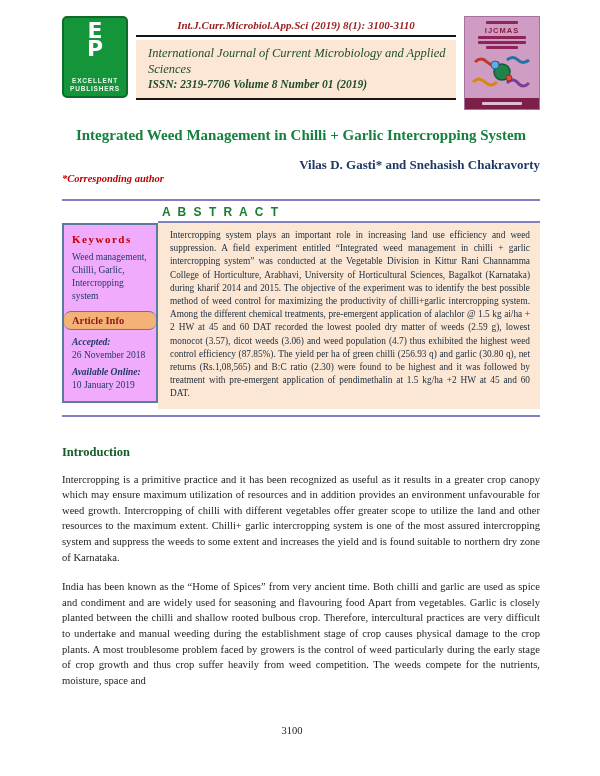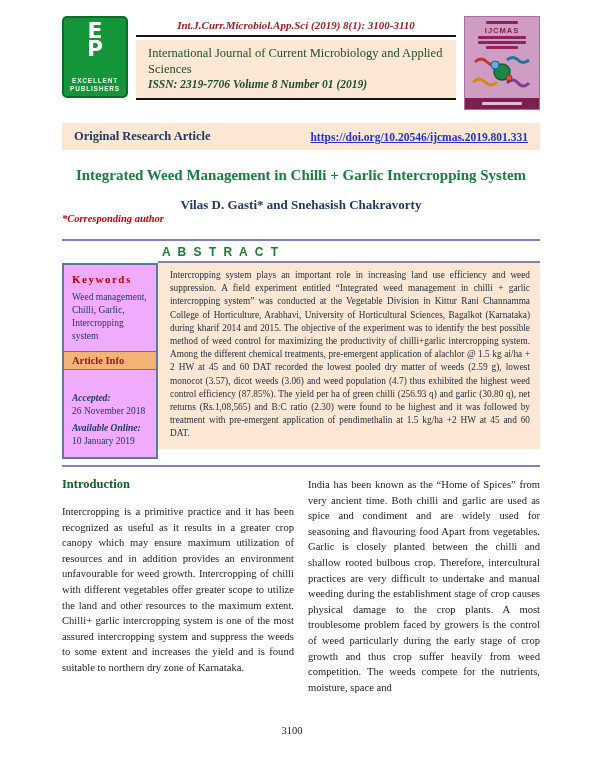--- a/index.html
+++ b/index.html
@@ -37,21 +37,21 @@
   .header-mid { flex: 1 1 auto; display: flex; flex-direction: column; }
   .journal-ref {
     text-align: center; color: #9c2121; font-weight: bold; font-style: italic;
     font-size: 11px; line-height: 18px;
   }
   .rule-black { border: 0; border-top: 2px solid #151515; margin: 1px 0 3px 0; }
   .rule-black.bottom { margin: 0; border-top-width: 2.5px; }
   .peach-box {
     background: #fbe7d4; padding: 5px 10px 6px 12px;
   }
-  .journal-name { color: #1f4e2e; font-size: 12.5px; line-height: 16px; }
+  .journal-name { color: #1f4e2e; font-style: italic; font-size: 12.5px; line-height: 16px; }
   .issn-line   { color: #1f4e2e; font-weight: bold; font-style: italic; font-size: 11.5px; line-height: 15px; }
   .homepage    { font-size: 10.5px; line-height: 14px; color: #25322e; }
   .homepage a  { color: #2233cc; text-decoration: underline; font-weight: bold; cursor: pointer; }
 
   .cover {
     flex: 0 0 76px; height: 94px;
     background: #cf9cc3;
     border: 1px solid #a86fa0;
     display: flex; flex-direction: column; align-items: center;
     padding: 4px 3px 0 3px;
@@ -78,21 +78,21 @@
   }
   .type-label { color: #203864; font-weight: bold; font-size: 12.5px; }
   .doi-link { color: #2233cc; text-decoration: underline; font-weight: bold; font-size: 11.5px; cursor: pointer; }
 
   
   .article-title {
     margin-top: 16px; text-align: center;
     color: #15803d; font-weight: bold; font-size: 15px; line-height: 19px;
   }
   .authors {
-    margin-top: 12px; text-align: center;
+    margin-top: 12px; text-align: right;
     color: #203864; font-weight: bold; font-size: 13px;
   }
   .affiliation {
     margin-top: 24px; text-align: center;
     color: #203864; font-weight: bold; font-style: italic;
     font-size: 12px; line-height: 16.5px;
     padding: 0 8px;
   }
   .corresponding {
     text-align: left;
@@ -119,39 +119,40 @@
     padding: 8px 8px 6px 8px;
   }
   .kw-text {
     color: #203864; font-size: 9.5px; line-height: 13px;
     padding: 0 8px 8px 8px;
   }
   .ai-strip {
     background: #f5b277; border-top: 1.5px solid #5b7b9b; border-bottom: 1.5px solid #5b7b9b;
     color: #8b1a1a; font-weight: bold; font-size: 10.5px;
     padding: 3px 8px;
-  }
-  .ai-dates { padding: 22px 8px 9px 8px; color: #203864; font-size: 9.5px; line-height: 13px; }
+    border-radius: 7px;
+  }
+  .ai-dates { padding: 6px 8px 9px 8px; color: #203864; font-size: 9.5px; line-height: 13px; }
   .ai-label { font-weight: bold; font-style: italic; display: block; }
   .ai-value { display: block; }
   .ai-value.gap { margin-bottom: 4px; }
 
   .abstract-box {
     flex: 1 1 auto;
     background: #fbe7d4;
     border-top: 2px solid #8181c2;
     padding: 6px 10px 8px 12px;
   }
   .abstract-text {
     color: #203040; font-size: 9.3px; line-height: 13.2px; text-align: justify;
   }
 
   
   .rule-after-abs { margin-top: 6px; }
-  .columns { display: flex; gap: 14px; margin-top: 10px; }
+  .columns { display: flex; gap: 14px; margin-top: 28px; flex-direction: column; }
   .col { flex: 1 1 0; }
   .intro-heading {
     color: #145c28; font-weight: bold; font-size: 12.5px; margin-bottom: 12px;
   }
   .body-par {
     color: #1c1c1c; font-size: 10.6px; line-height: 15.6px; text-align: justify;
   }
   .col-right .body-par { margin-top: 0; }
 
   .page-number {
@@ -201,24 +202,20 @@
         <circle cx="33" cy="20" r="8" fill="#1e8449" stroke="#145a32" stroke-width="1.5"></circle>
         <circle cx="26" cy="13" r="4" fill="#5dade2" stroke="#21618c" stroke-width="1"></circle>
         <circle cx="40" cy="26" r="3" fill="#e74c3c" stroke="#922b21" stroke-width="1"></circle>
       </svg>
       <div class="cover-footer">
         <div class="cover-bar"></div>
       </div>
     </div>
   </div>
 
-  <div class="type-strip">
-    <span class="type-label">Original Research Article</span>
-    <a class="doi-link">https://doi.org/10.20546/ijcmas.2019.801.331</a>
-  </div>
 
   <h1 class="article-title">Integrated Weed Management in Chilli + Garlic Intercropping System</h1>
   <div class="authors">Vilas D. Gasti* and Snehasish Chakravorty</div>
   <div class="corresponding">*Corresponding author</div>
 
   <hr class="rule-purple rule-top">
   <div class="abstract-heading">A B S T R A C T</div>
 
   <div class="abstract-wrap">
     <div class="keywords-box">

